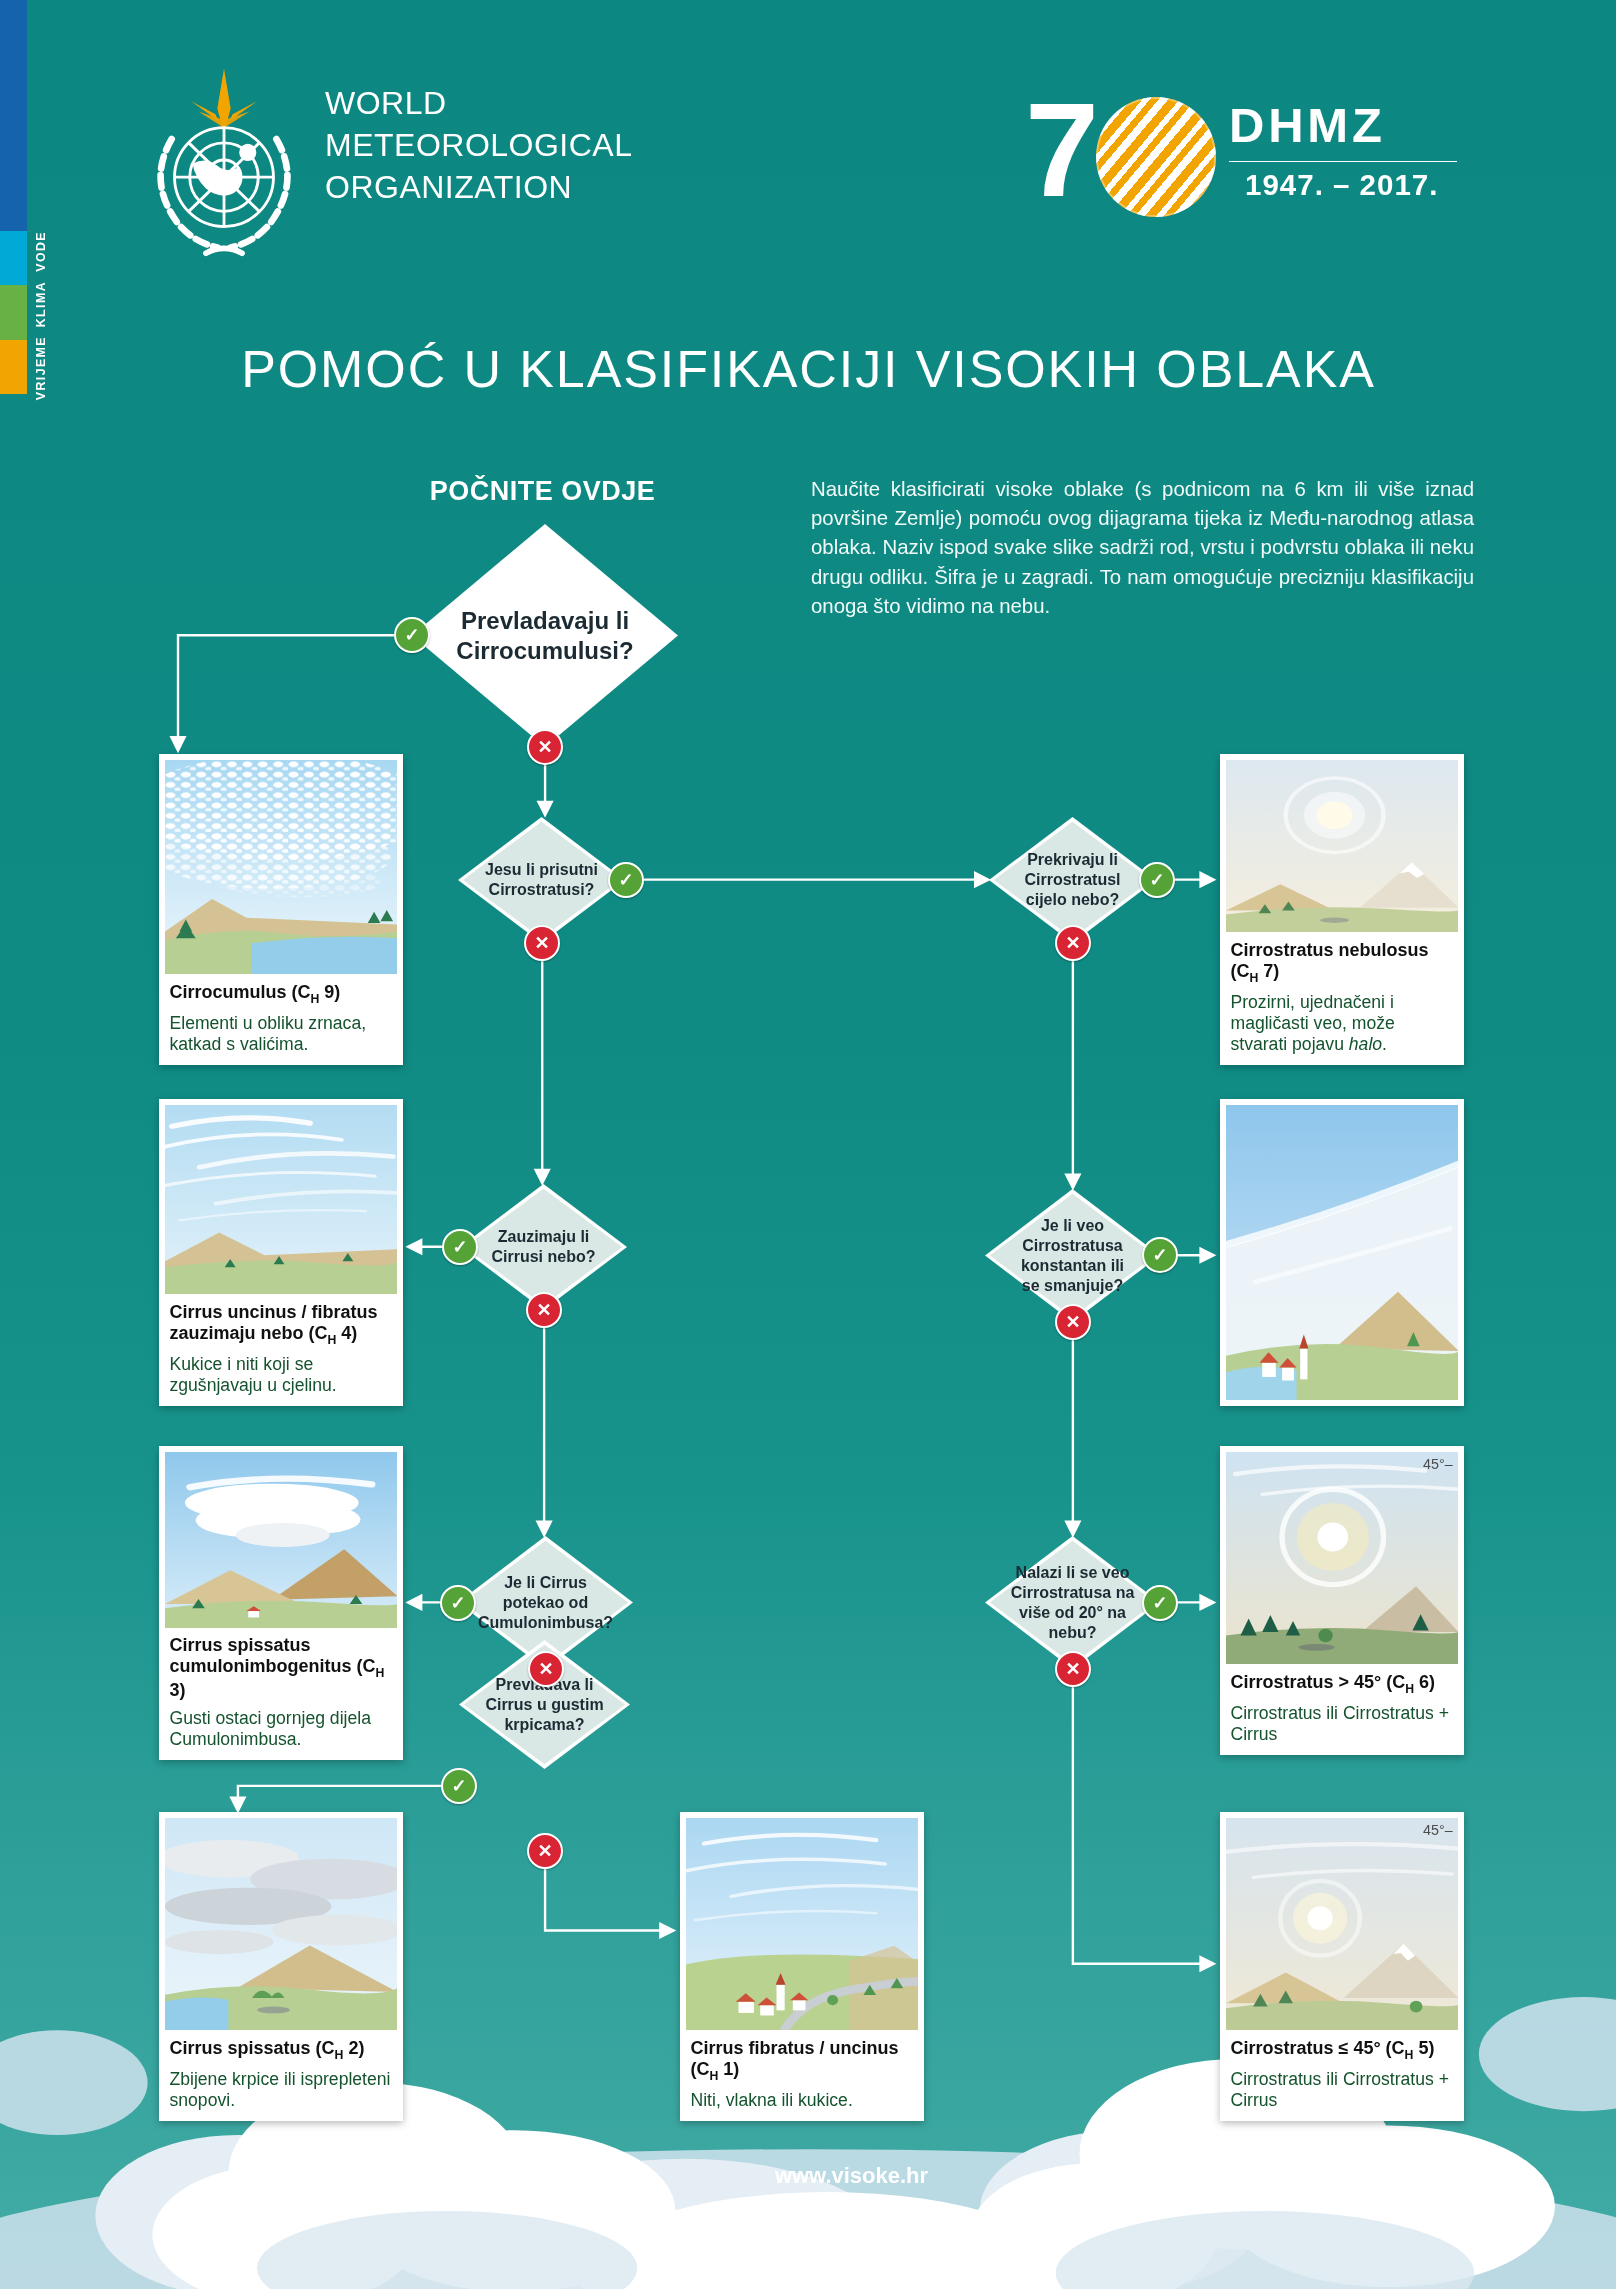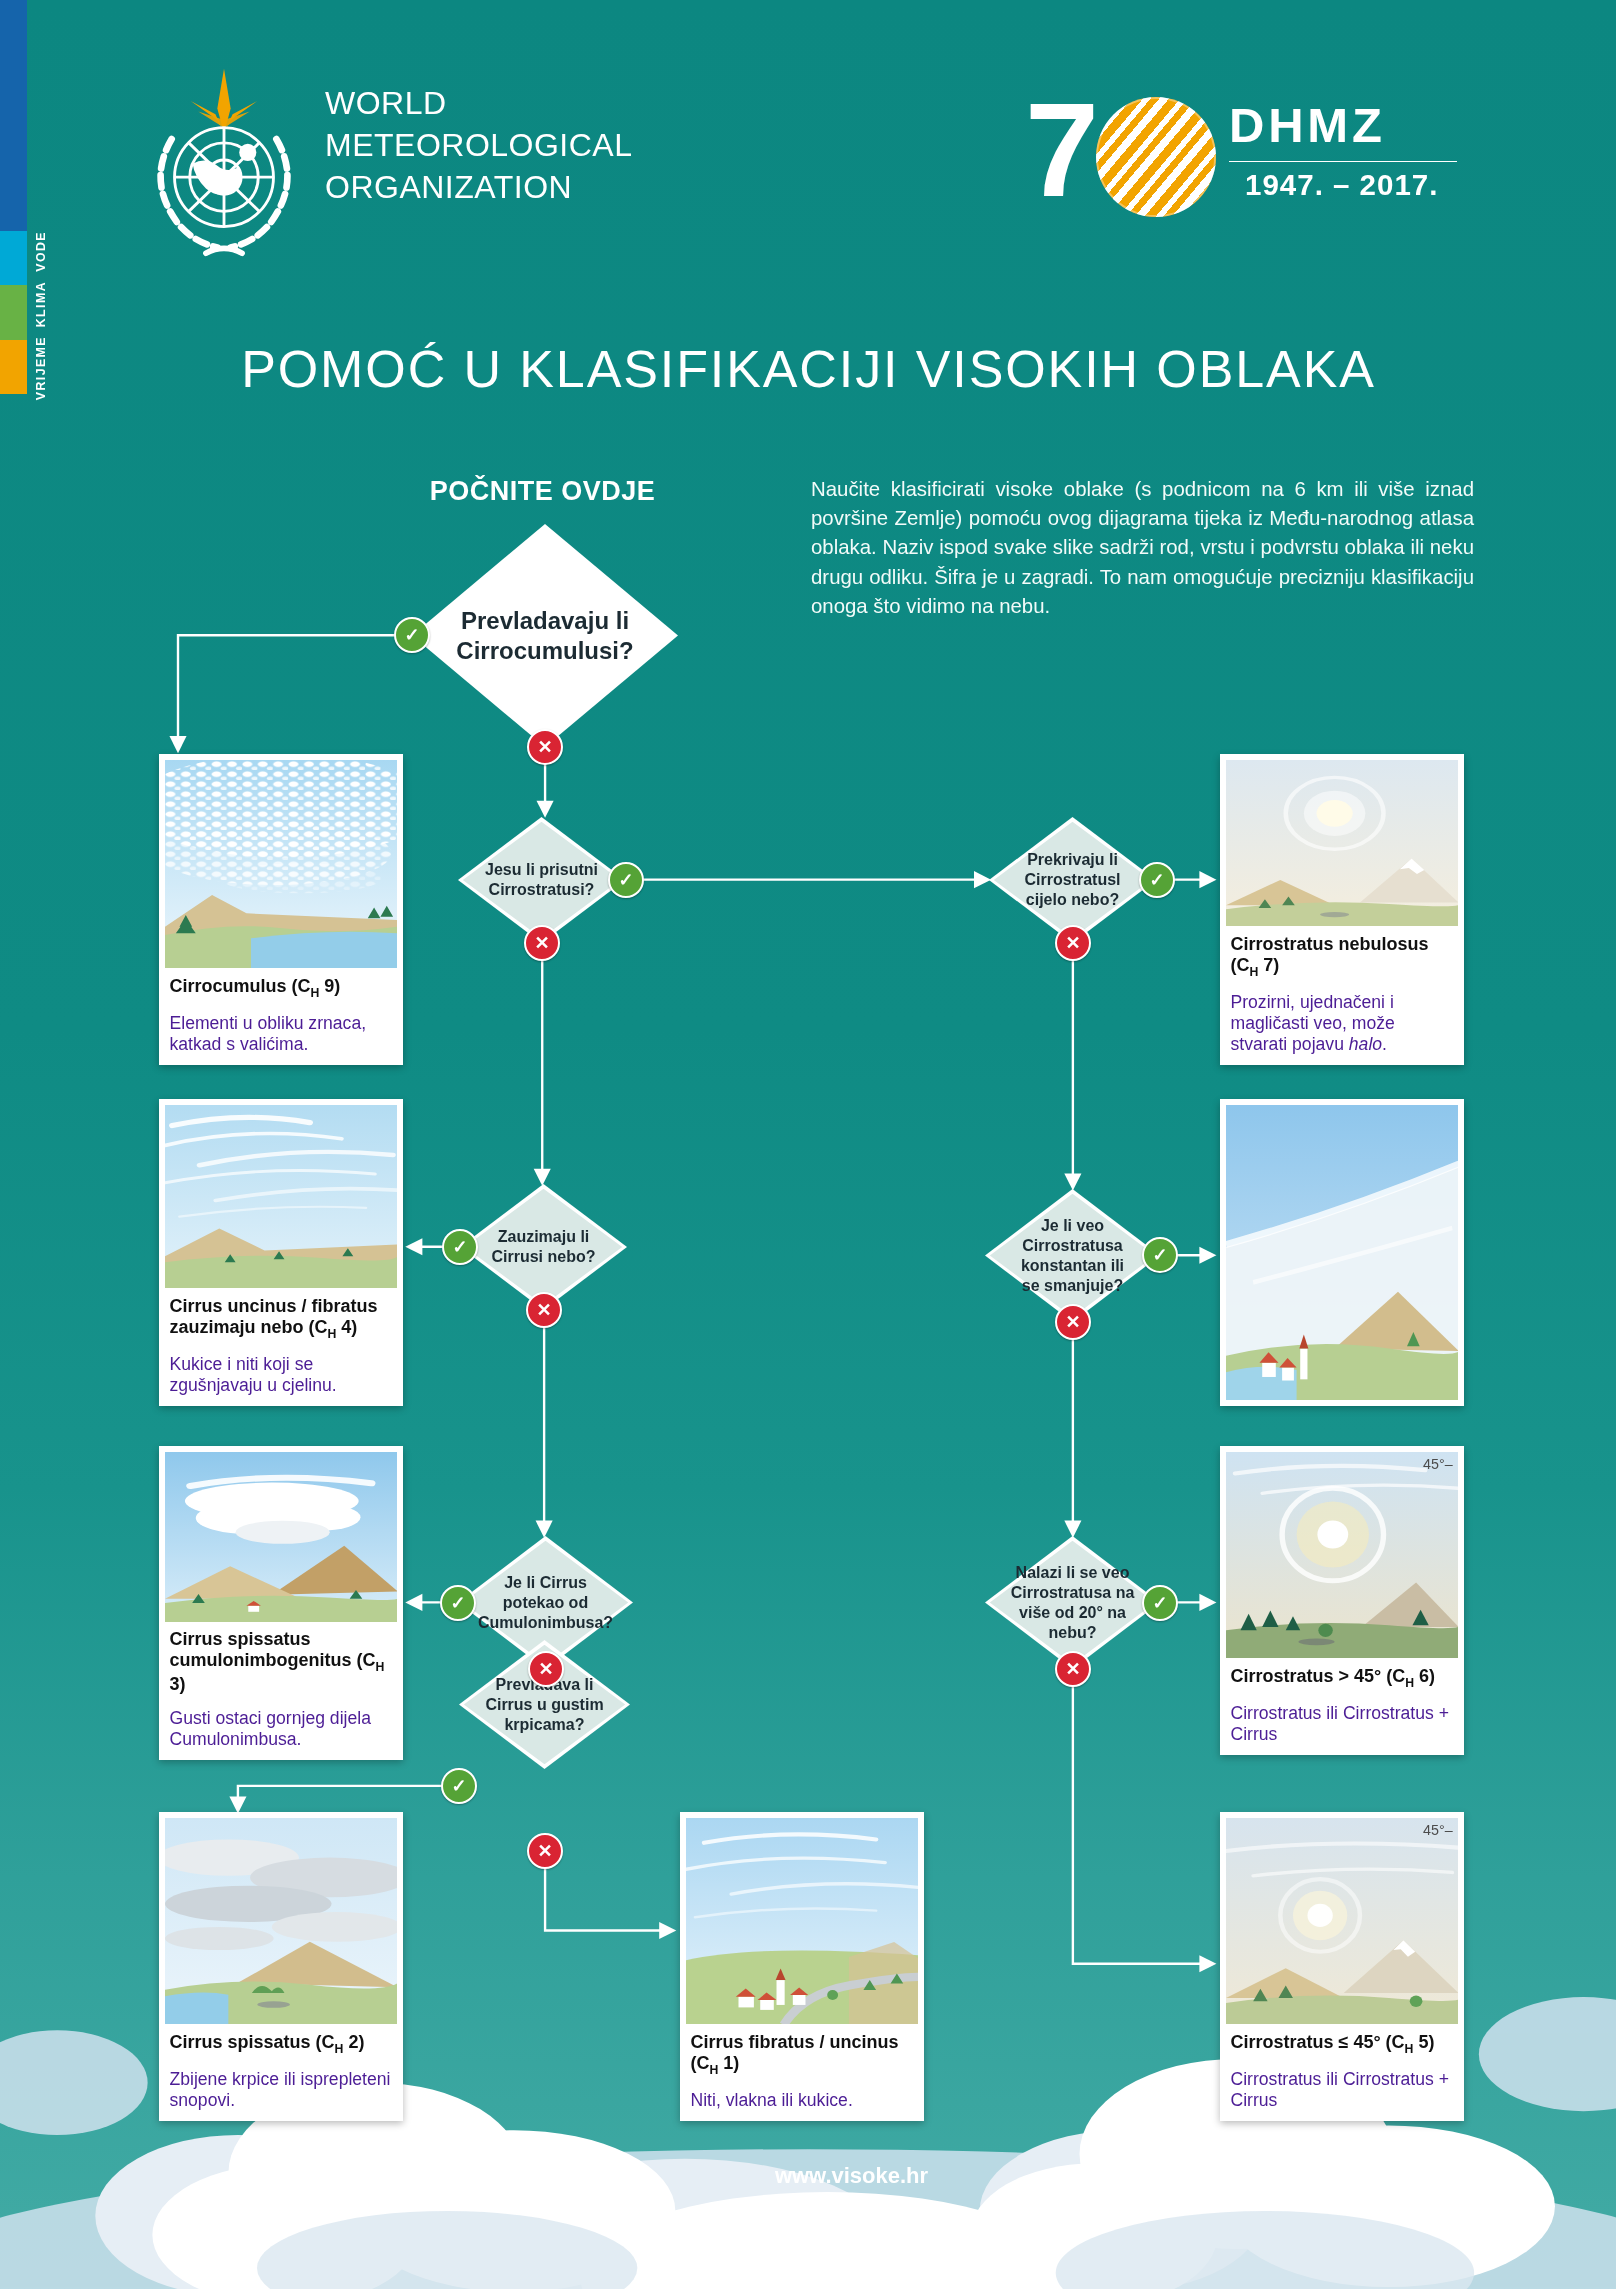--- a/index.html
+++ b/index.html
@@ -68,21 +68,21 @@
   .card{
     position:absolute;width:244px;background:#fff;z-index:3;
     display:flex;flex-direction:column;box-shadow:0 2.9px 7.6px rgba(0,0,0,.28);
     box-sizing:border-box;padding:5.7px;
   }
   .card-img{flex:1;position:relative;overflow:hidden;}
   .card-img svg{position:absolute;inset:0;width:100%;height:100%;}
   .angle-label{position:absolute;top:4.8px;right:5.7px;font-size:14.3px;color:#4c4c4c;z-index:2;}
   .card-cap{padding:7.6px 4.8px 3.8px 4.8px;}
   .card-title{font-size:18px;font-weight:bold;color:#111;line-height:1.15;}
-  .card-desc{font-size:17.6px;color:#4c1d95;line-height:1.2;margin-top:14px;}
+  .card-desc{font-size:17.6px;color:#14532d;line-height:1.2;margin-top:8px;}
   sub{font-size:68%;}
   
   .clouds{position:absolute;left:0;top:1921px;z-index:1;}
   .website{position:absolute;left:709px;top:2163px;width:285px;text-align:center;color:#fff;font-size:22px;font-weight:bold;z-index:2;}
 </style>
 </head>
 <body>
 
 <div class="bar bar-blue"></div>
 <div class="bar bar-cyan"></div>

